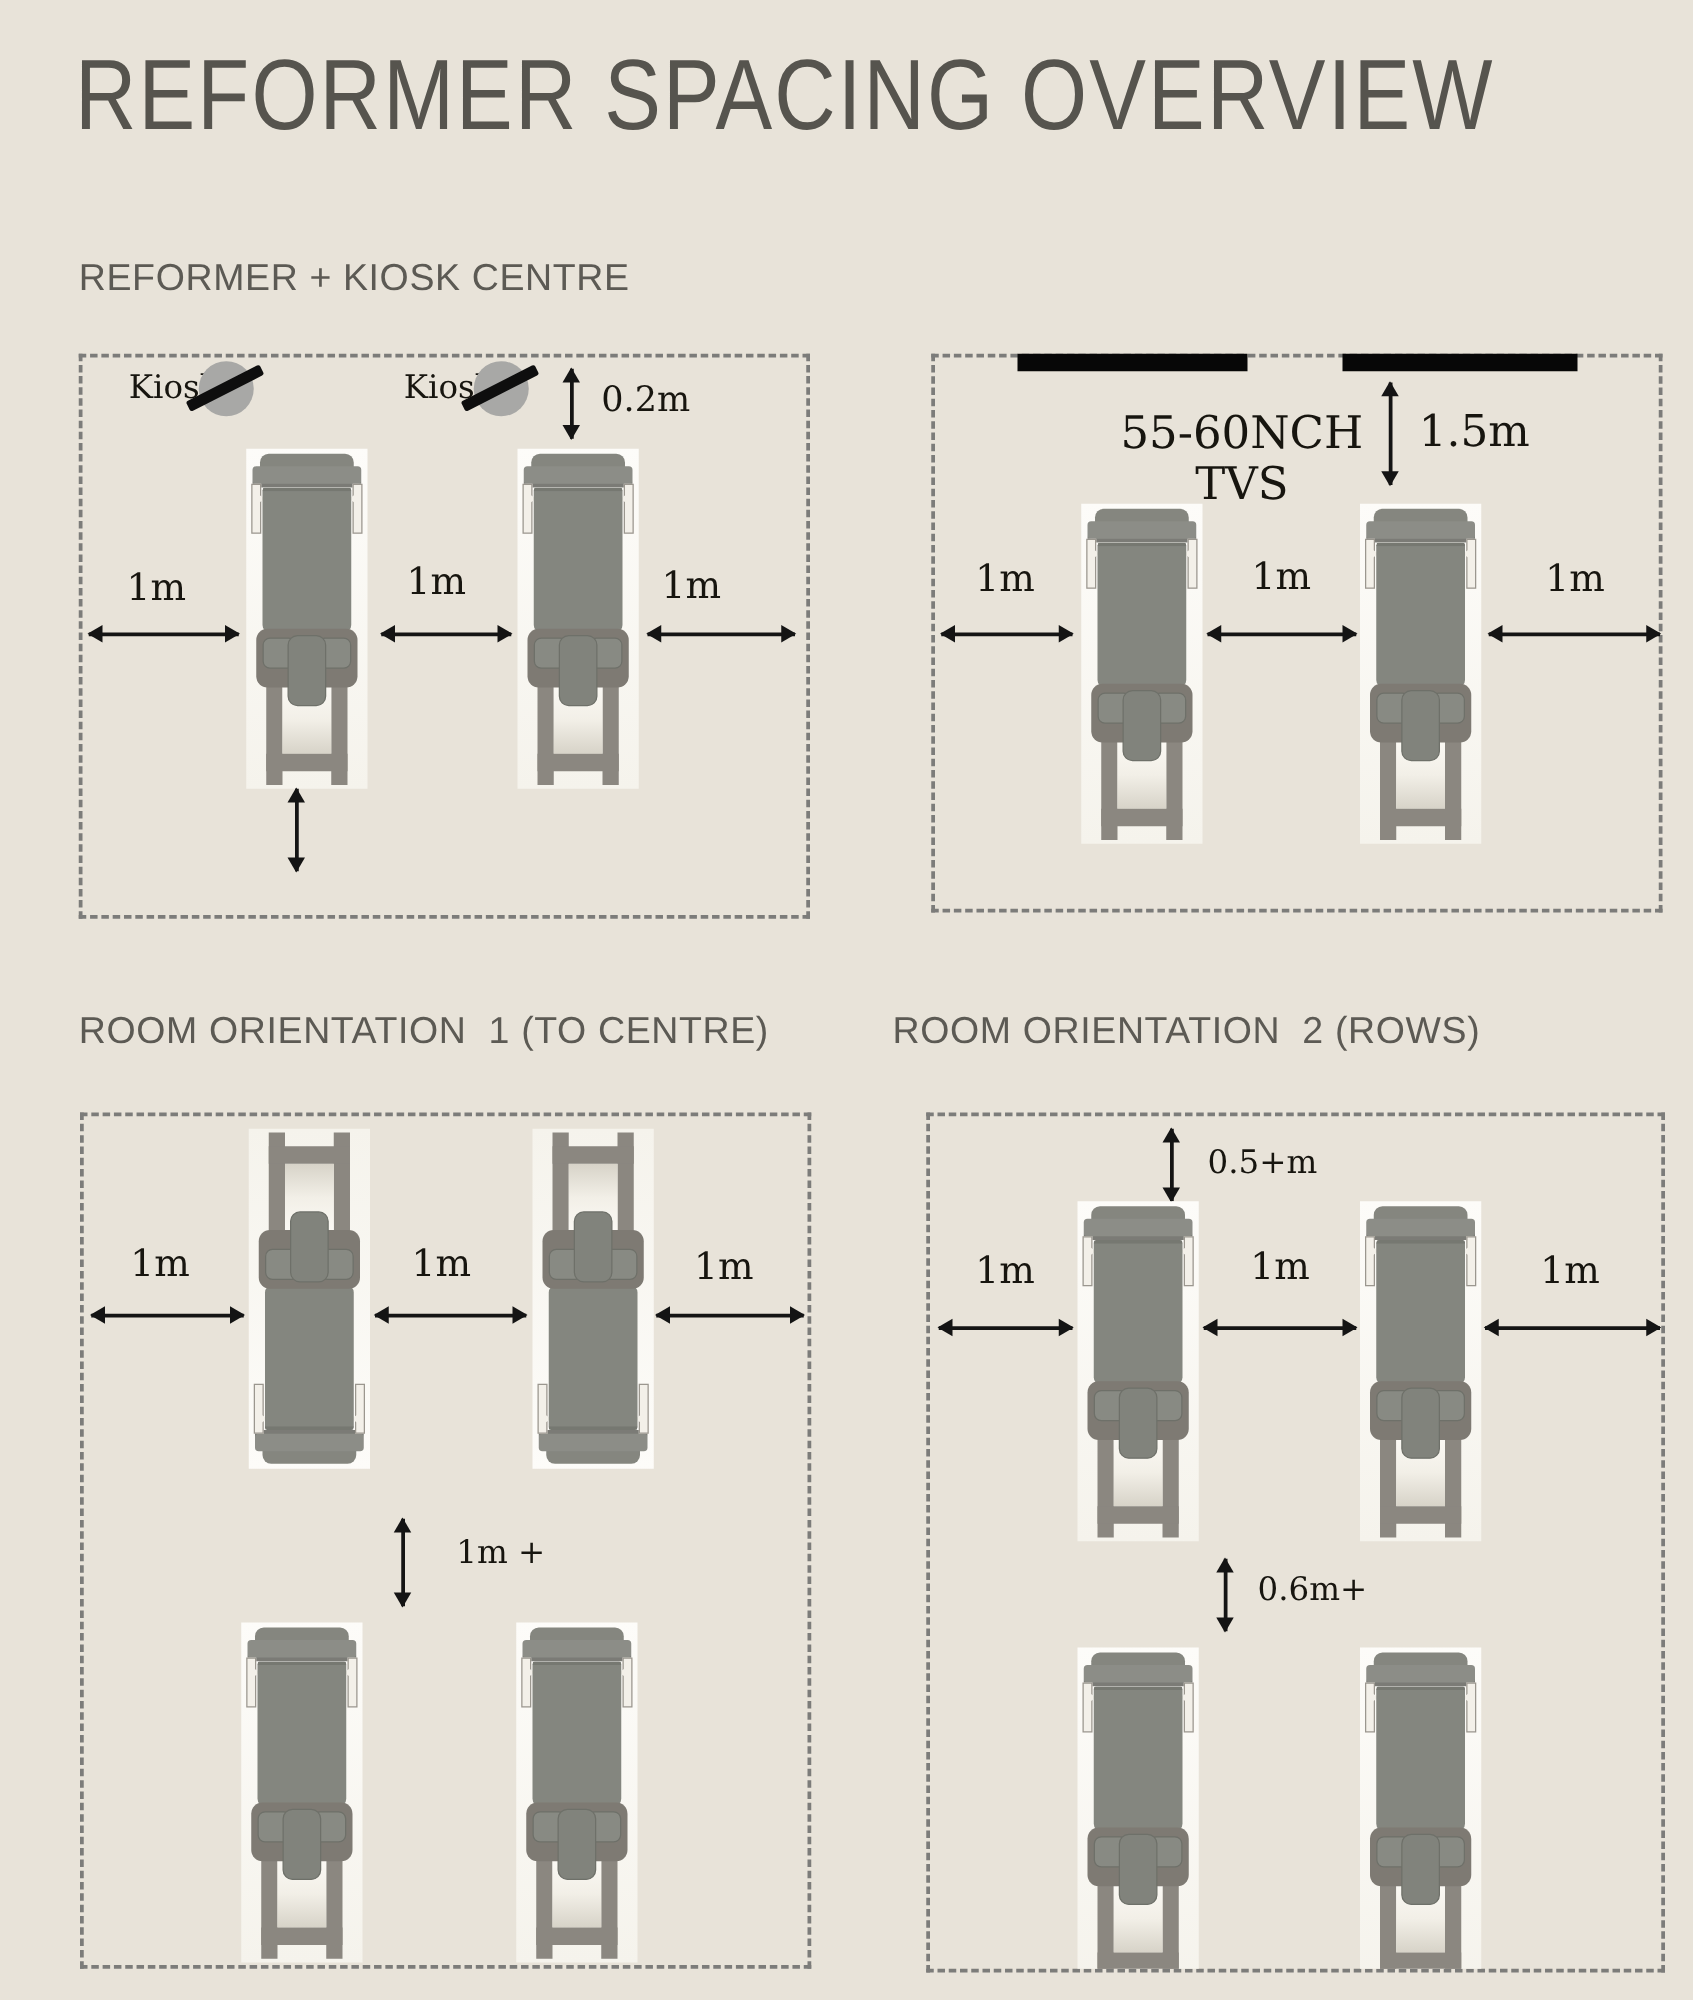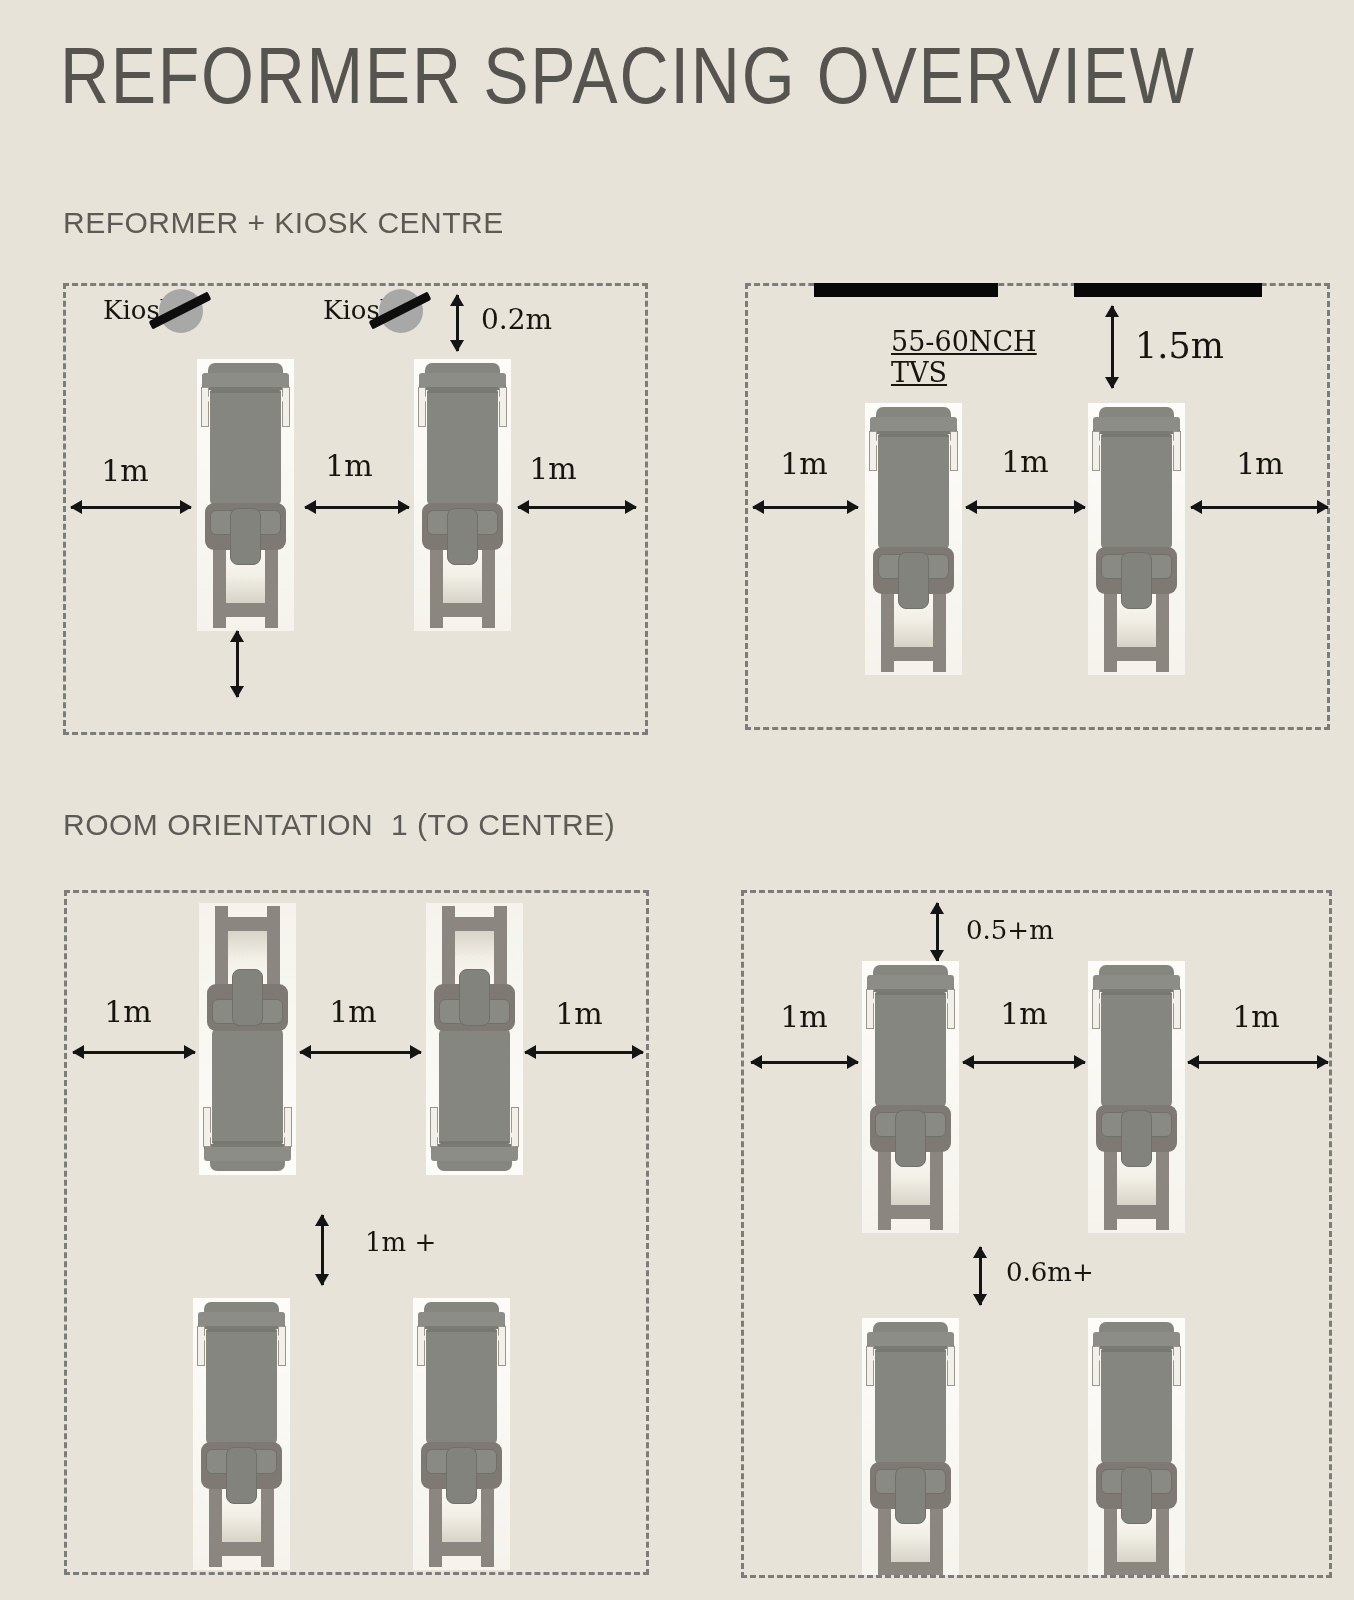--- a/index.html
+++ b/index.html
@@ -137,21 +137,21 @@
 
     <div class="varrow" style="left:170px;top:345px;height:66px;"></div>
   </div>
 
 
   <div class="room" style="left:745px;top:283px;width:585px;height:447px;">
 
     <div class="tvbar" style="left:66px;top:-3px;width:184px;"></div>
     <div class="tvbar" style="left:326px;top:-3px;width:188px;"></div>
 
-    <div class="mlabel" style="left:143px;top:40px;width:205px;font-size:27px;text-decoration:underline;">55-60NCH TVS</div>
+    <div class="mlabel" style="left:143px;top:40px;width:205px;text-align:center;font-size:36px;">55-60NCH TVS</div>
 
     <div class="varrow" style="left:363px;top:20px;height:82px;"></div>
     <div class="mlabel" style="left:387px;top:40px;font-size:35px;">1.5m</div>
 
     <div class="reformer-slot" style="left:117px;top:117px;">
   <div class="reformer">
     <div class="rf rf-topcap"></div>
     <div class="rf rf-footbar"></div>
     <div class="rf rf-bracket rf-bracket-l"></div>
     <div class="rf rf-bracket rf-bracket-r"></div>
@@ -272,20 +272,21 @@
     <div class="rf rf-well"></div>
     <div class="rf rf-endbar"></div>
     <div class="rf rf-shoulderbar"></div>
     <div class="rf rf-block rf-block-l"></div>
     <div class="rf rf-block rf-block-r"></div>
     <div class="rf rf-headrest"></div>
   </div>
 </div>
   </div>
 
+  <div class="panel-heading" style="left:714px;top:808px;">ROOM ORIENTATION  2 (ROWS)</div>
 
   <div class="room" style="left:741px;top:890px;width:591px;height:688px;overflow:hidden;">
 
     <div class="varrow" style="left:192px;top:10px;height:58px;"></div>
     <div class="mlabel lbl-sm" style="left:222px;top:22px;">0.5+m</div>
 
     <div class="reformer-slot" style="left:118px;top:68px;">
   <div class="reformer">
     <div class="rf rf-topcap"></div>
     <div class="rf rf-footbar"></div>

